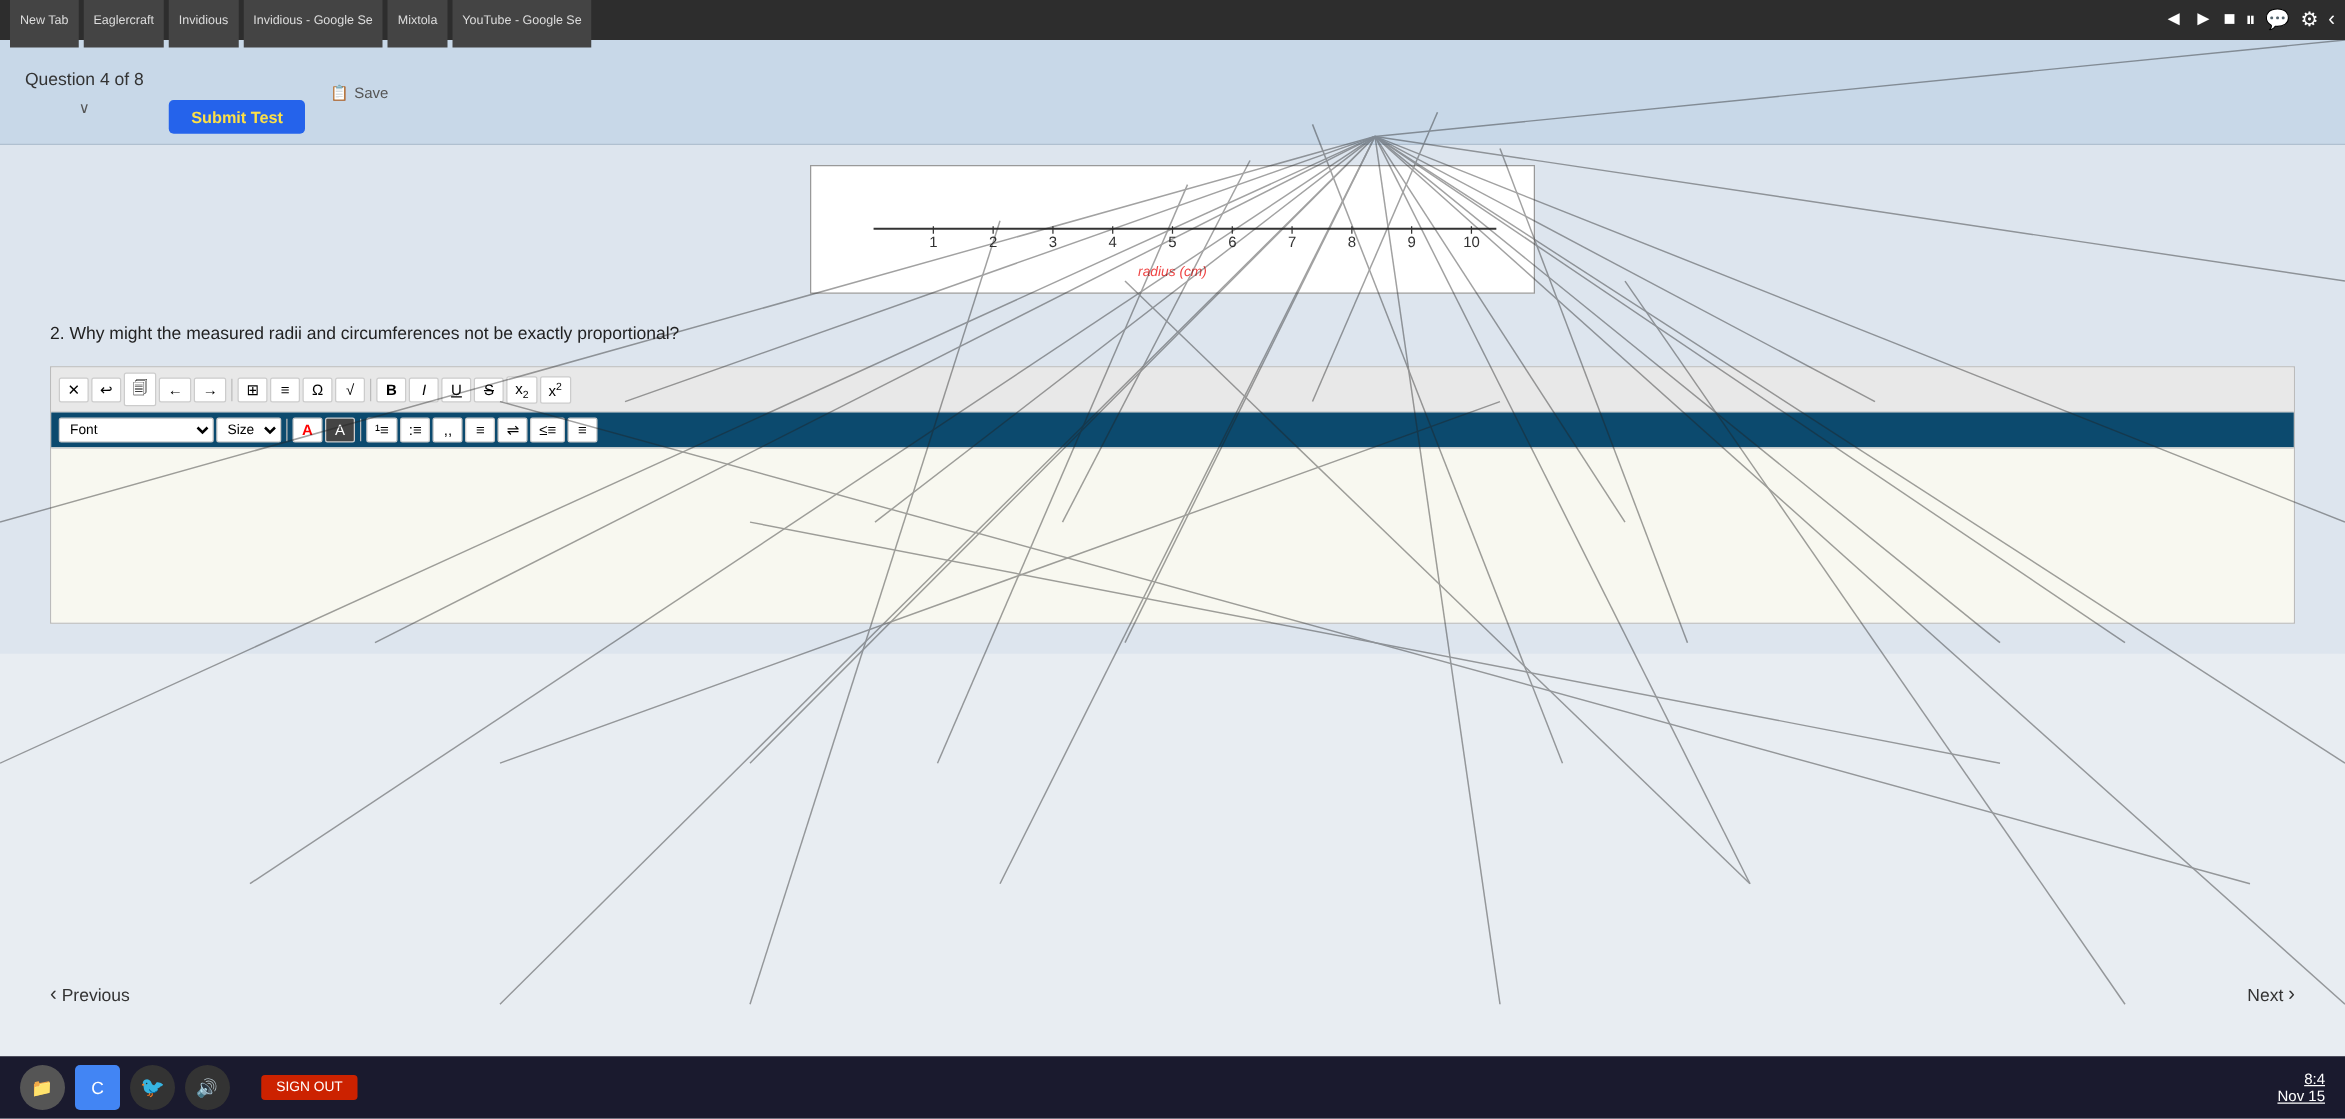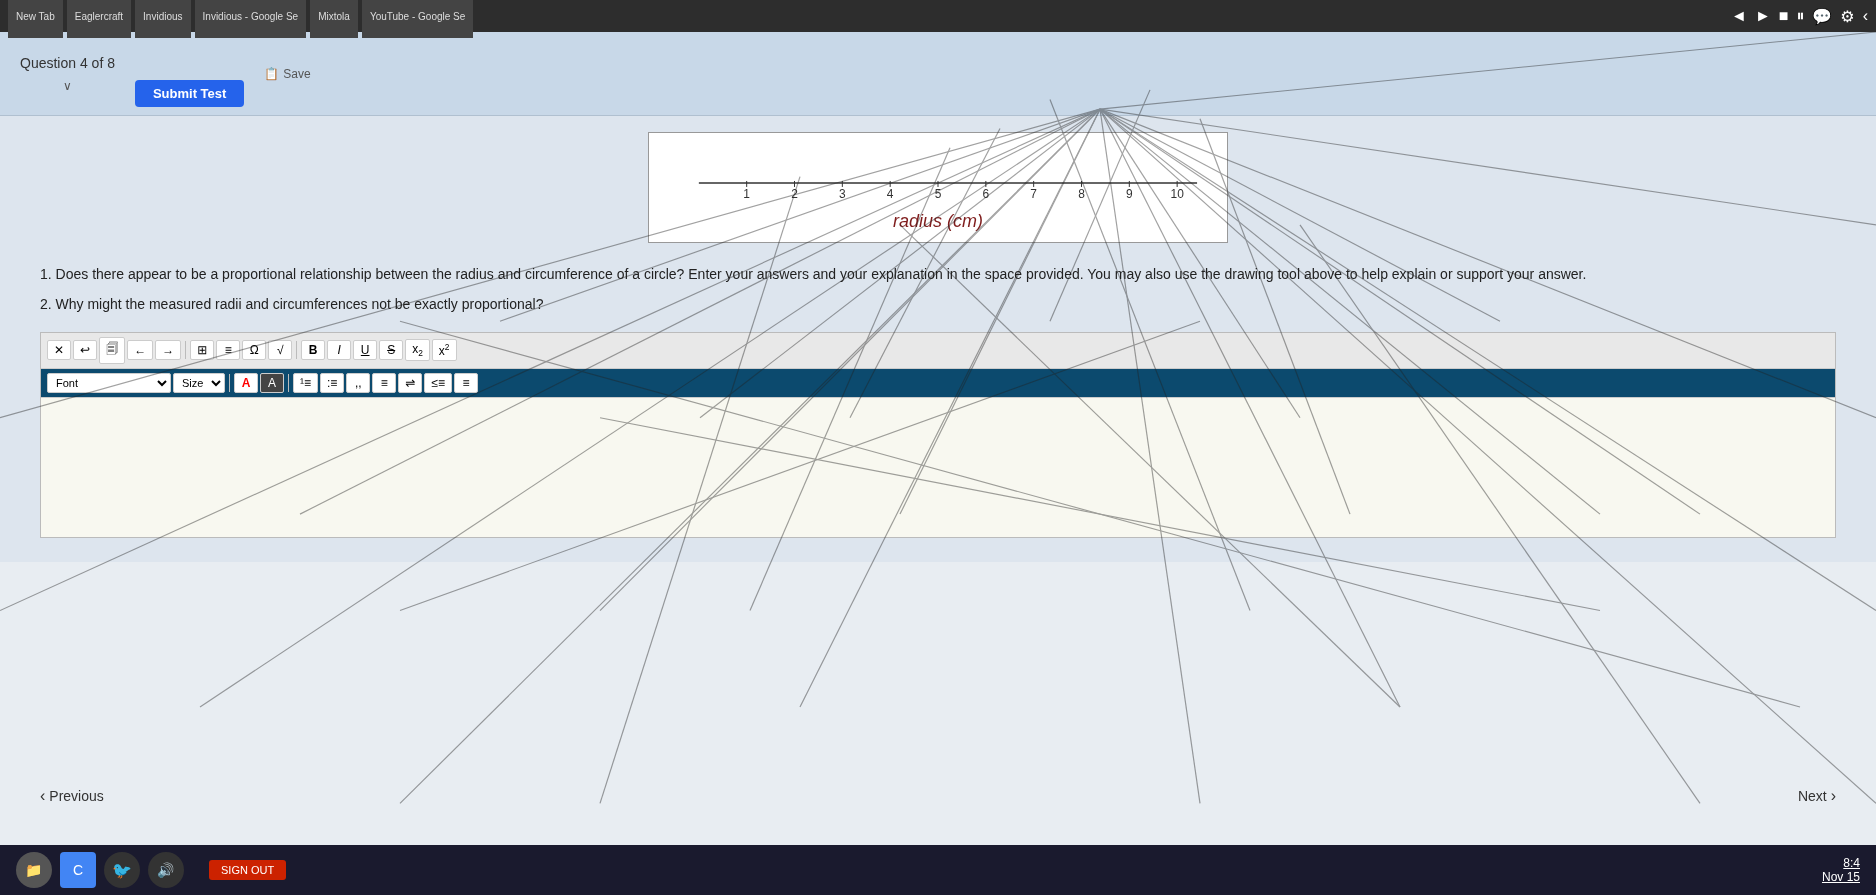--- a/index.html
+++ b/index.html
@@ -89,21 +89,21 @@
       flex-direction: column;
     }
 
     .dropdown-arrow {
       font-size: 12px;
       color: #555;
     }
 
     .submit-test-btn {
       background: #2563eb;
-      color: #ffffff;
+      color: #fde047;
       border: none;
       padding: 6px 18px;
       border-radius: 4px;
       font-size: 13px;
       cursor: pointer;
       font-weight: 600;
       margin-top: 40px;
     }
 
     .test-title {
@@ -136,22 +136,22 @@
       background: white;
       border: 1px solid #999;
       width: 580px;
       margin: 0 auto 20px auto;
       padding: 10px;
       text-align: center;
     }
 
     .graph-x-label {
       text-align: center;
-      font-size: 18px;
-      color: #7f1d1d;
+      font-size: 11px;
+      color: #ef4444;
       margin-top: 4px;
       font-style: italic;
     }
 
     
     .questions-section {
       margin: 16px 0;
       font-size: 14px;
       color: #222;
       line-height: 1.6;
@@ -375,21 +375,20 @@
         <line x1="328" y1="38" x2="328" y2="44" stroke="#333" stroke-width="1"></line>
         <line x1="376" y1="38" x2="376" y2="44" stroke="#333" stroke-width="1"></line>
         <line x1="424" y1="38" x2="424" y2="44" stroke="#333" stroke-width="1"></line>
         <line x1="472" y1="38" x2="472" y2="44" stroke="#333" stroke-width="1"></line>
         <line x1="520" y1="38" x2="520" y2="44" stroke="#333" stroke-width="1"></line>
       </svg>
       <div class="graph-x-label">radius (cm)</div>
     </div>
 
     <div class="questions-section">
-      <div class="question-item">1. Does there appear to be a proportional relationship between the radius and circumference of a circle? Enter your answers and your explanation in the space provided. You may also use the drawing tool above to help explain or support your answer.</div>
       <div class="question-item">2. Why might the measured radii and circumferences not be exactly proportional?</div>
     </div>
 
     <div class="editor-container">
 
       <div class="toolbar-row1">
         <button class="toolbar-btn">✕</button>
         <button class="toolbar-btn">↩</button>
         <button class="toolbar-btn">🗐</button>
         <button class="toolbar-btn">←</button>

